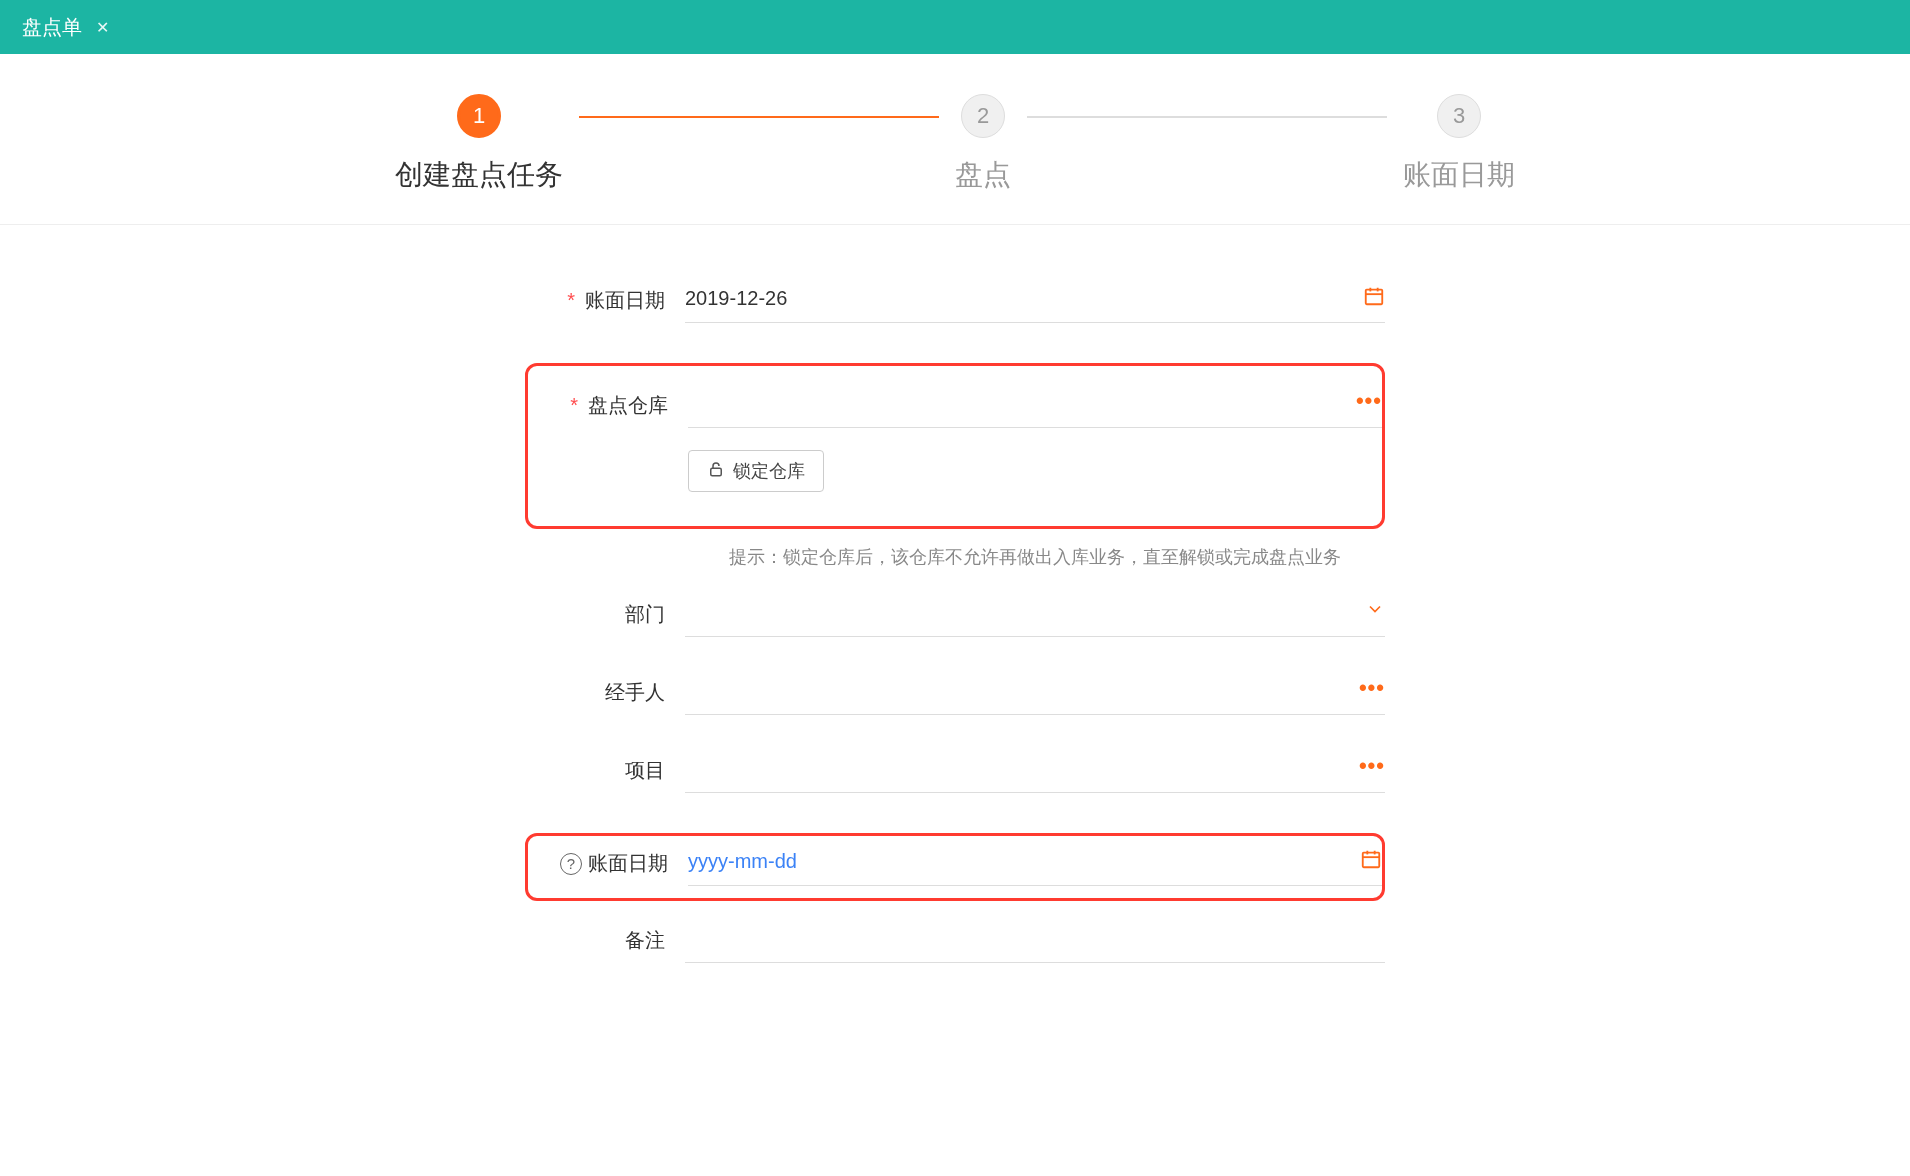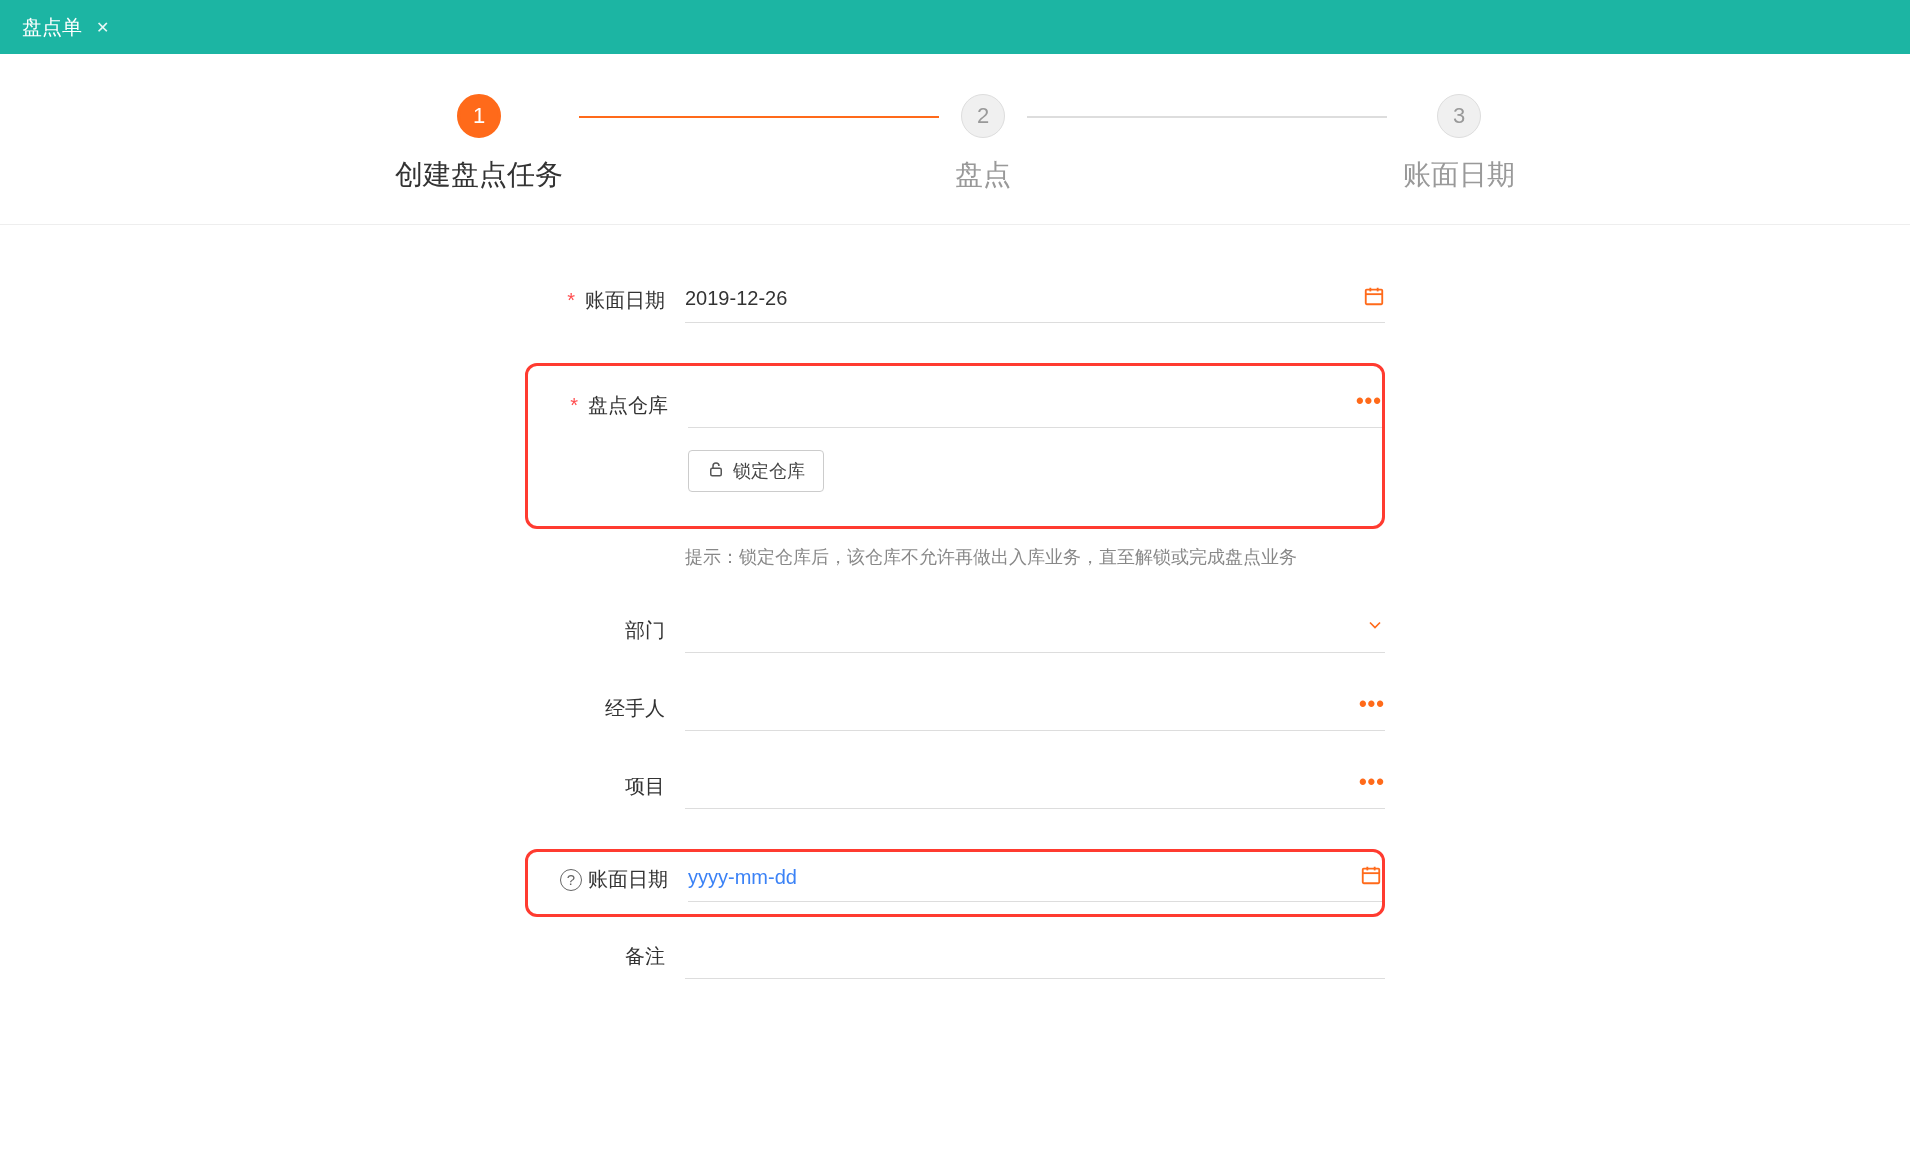--- a/index.html
+++ b/index.html
@@ -169,21 +169,22 @@
       font-size: 18px;
       color: #444;
     }
     .lock-btn svg { width: 18px; height: 18px; }
 
     .hint {
       margin-left: 160px;
       color: #888;
       font-size: 18px;
       margin-top: 16px;
-      margin-bottom: 46px;
+      margin-bottom: 30px;
+      text-align: center;
     }
 
     .help-icon {
       display: inline-flex;
       width: 22px;
       height: 22px;
       border: 1.5px solid #666;
       border-radius: 50%;
       align-items: center;
       justify-content: center;

